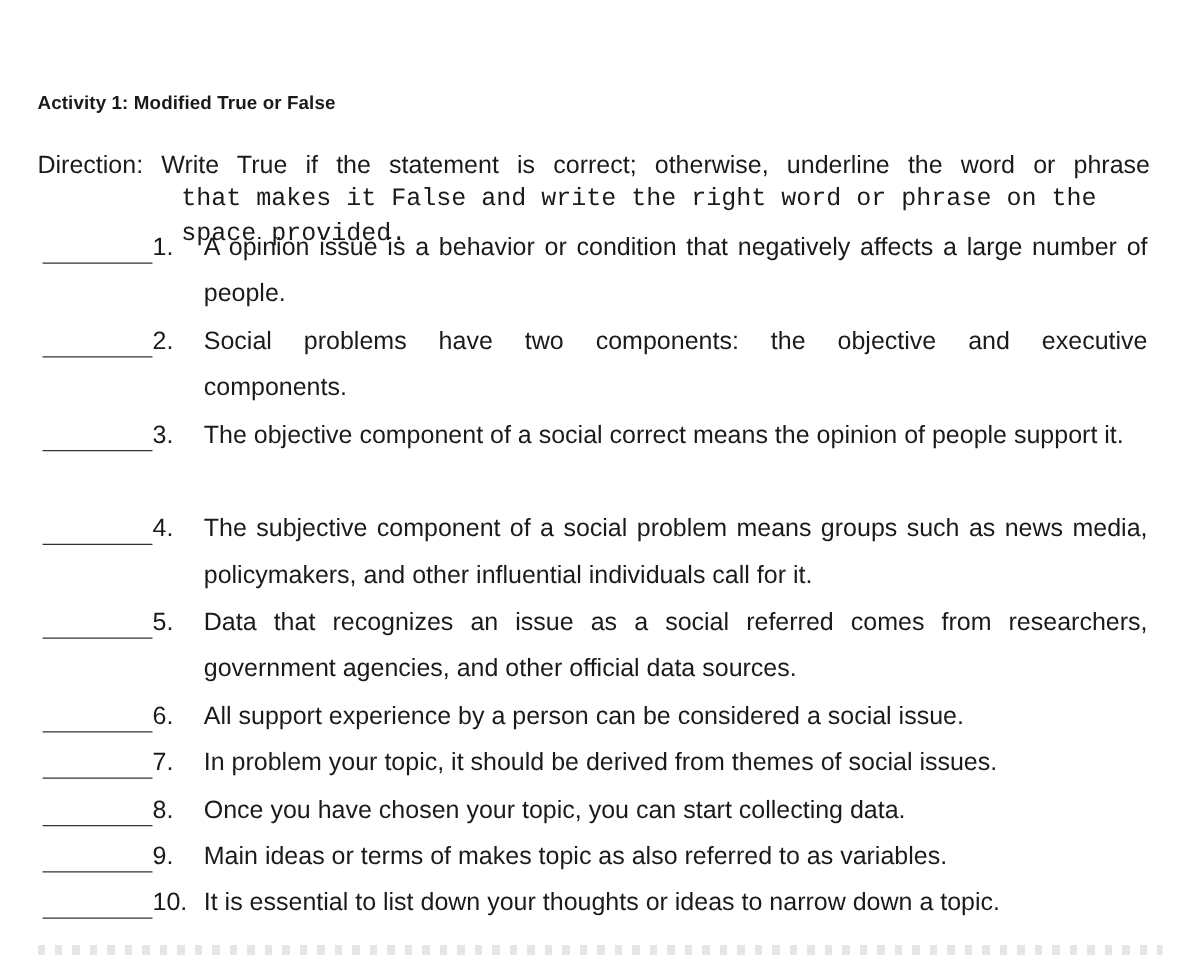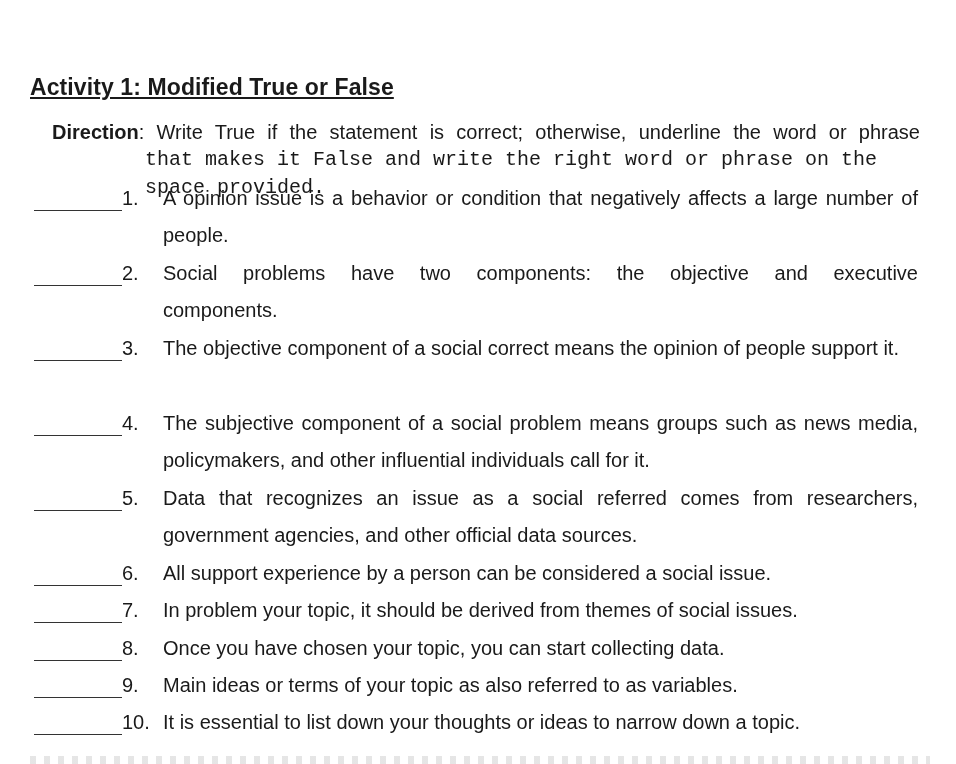--- a/index.html
+++ b/index.html
@@ -2,27 +2,27 @@
 <html><head>
   <meta charset="utf-8">
   <style>
     html, body { margin: 0; padding: 0; background: #ffffff; }
     body {
       width: 956px; height: 764px; position: relative; overflow: hidden;
       font-family: "Liberation Sans", sans-serif; color: #1a1a1a;
     }
     .title {
       position: absolute; left: 30px; top: 74px;
-      font-weight: bold; font-size: 23px; letter-spacing: 0.1px; text-decoration: underline;
+      font-weight: bold; font-size: 15px; letter-spacing: 0.1px;
     }
     .direction {
       position: absolute; left: 30px; top: 118px; width: 890px;
       font-size: 20px; line-height: 28px;
     }
-    .direction .lbl { font-weight: bold; margin-left: 22px; }
+    .direction .lbl { font-weight: normal; }
     .direction .line1 { display: block; text-align: justify; text-align-last: justify; }
     .direction .line2 { display: block; padding-left: 115px; font-family: Liberation Mono, monospace; }
     .items { position: absolute; left: 0; top: 0; width: 956px; }
     .item { position: absolute; left: 30px; width: 890px; font-size: 20px; }
     .blank {
       position: absolute; left: 4px; top: 0; width: 88px; height: 23px;
       border-bottom: 1.5px solid #333;
     }
     .num { position: absolute; left: 92px; top: 0; width: 40px; }
     .text { position: absolute; left: 133px; top: 0; width: 755px; line-height: 37px; margin-top: -7px; }
@@ -80,21 +80,21 @@
     <div class="text">In problem your topic, it should be derived from themes of social issues.</div>
   </div>
   <div class="item" style="top:637px;">
     <div class="blank"></div>
     <div class="num">8.</div>
     <div class="text">Once you have chosen your topic, you can start collecting data.</div>
   </div>
   <div class="item" style="top:674px;">
     <div class="blank"></div>
     <div class="num">9.</div>
-    <div class="text">Main ideas or terms of your topic as also referred to as variables.</div>
+    <div class="text">Main ideas or terms of makes topic as also referred to as variables.</div>
   </div>
   <div class="item" style="top:711px;">
     <div class="blank"></div>
     <div class="num">10.</div>
     <div class="text">It is essential to list down your thoughts or ideas to narrow down a topic.</div>
   </div>
 </div>
 
 <div class="cutoff"></div>
 

